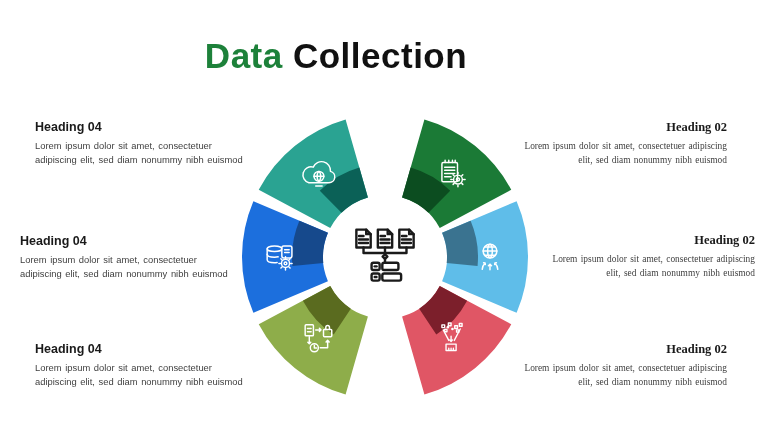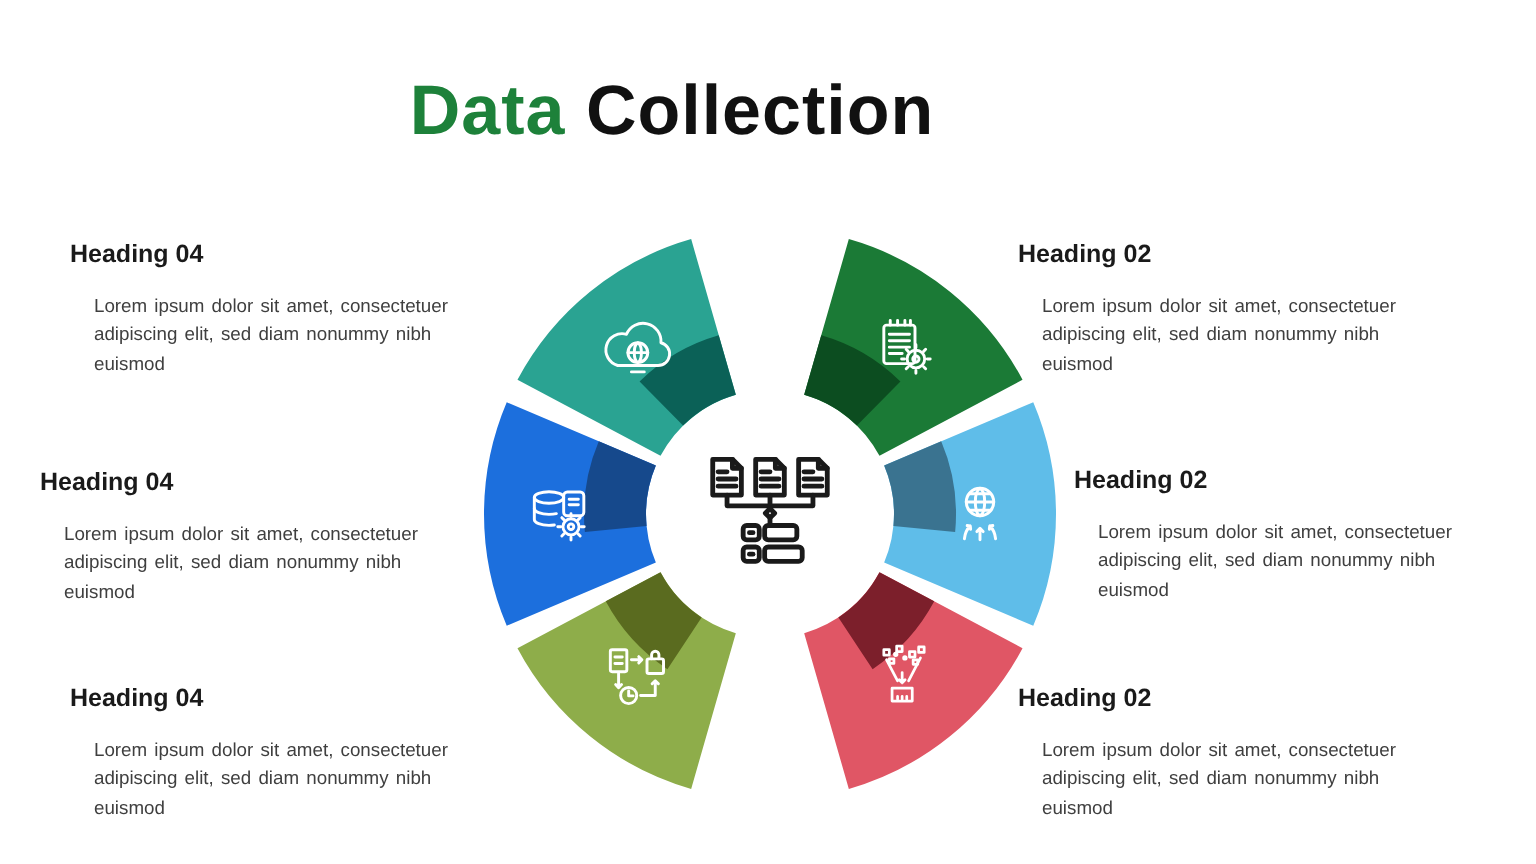--- a/index.html
+++ b/index.html
@@ -8,23 +8,23 @@
     font-family:"Liberation Sans","DejaVu Sans",sans-serif;
   }
   .title{
     position:absolute;top:36px;left:0;width:672px;text-align:center;
     font-size:35px;font-weight:700;letter-spacing:.5px;margin:0;color:#111111;
   }
   .title .accent{color:#1d813a;}
   #diagram-svg{position:absolute;left:0;top:0;}
   .tb{position:absolute;width:218px;}
   .tb h2{margin:0 0 5px 0;font-size:12.5px;font-weight:700;color:#1a1a1a;line-height:1.15;}
-  .tb p{margin:12px;font-size:9.4px;line-height:1.5;color:#3f3f3f;word-spacing:1px;}
+  .tb p{margin:0;font-size:9.4px;line-height:1.5;color:#3f3f3f;word-spacing:1px;}
   .tb.left{text-align:left;}
-  .tb.right{text-align:left;}
+  .tb.right{text-align:right;font-family:Liberation Serif, serif;}
   .tb-tl{right:515px;top:120px;}
   .tb-ml{right:530px;top:234px;}
   .tb-bl{right:515px;top:342px;}
   .tb-tr{left:509px;top:120px;}
   .tb-mr{left:537px;top:233px;}
   .tb-br{left:509px;top:342px;}
 </style>
 </head>
 <body>
 

